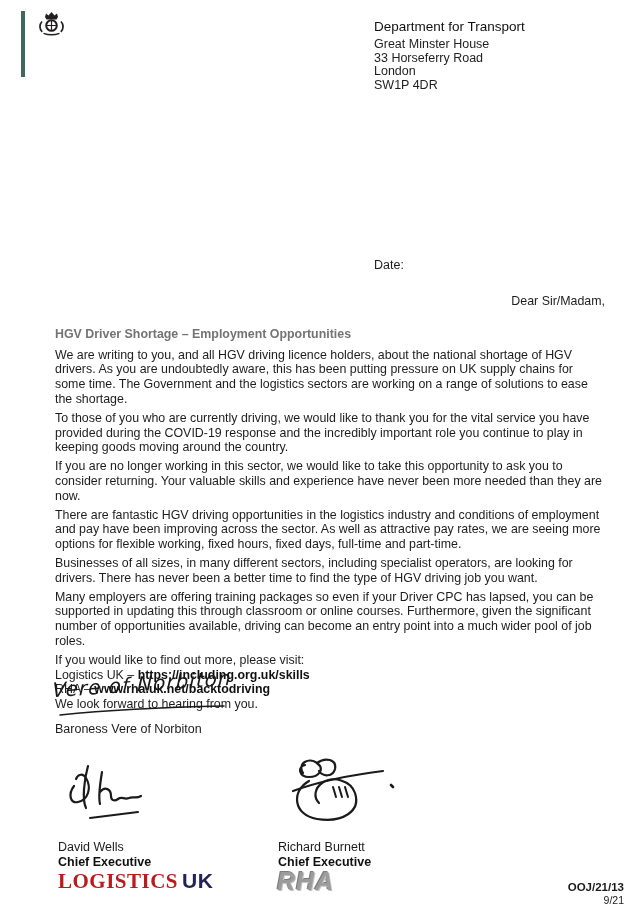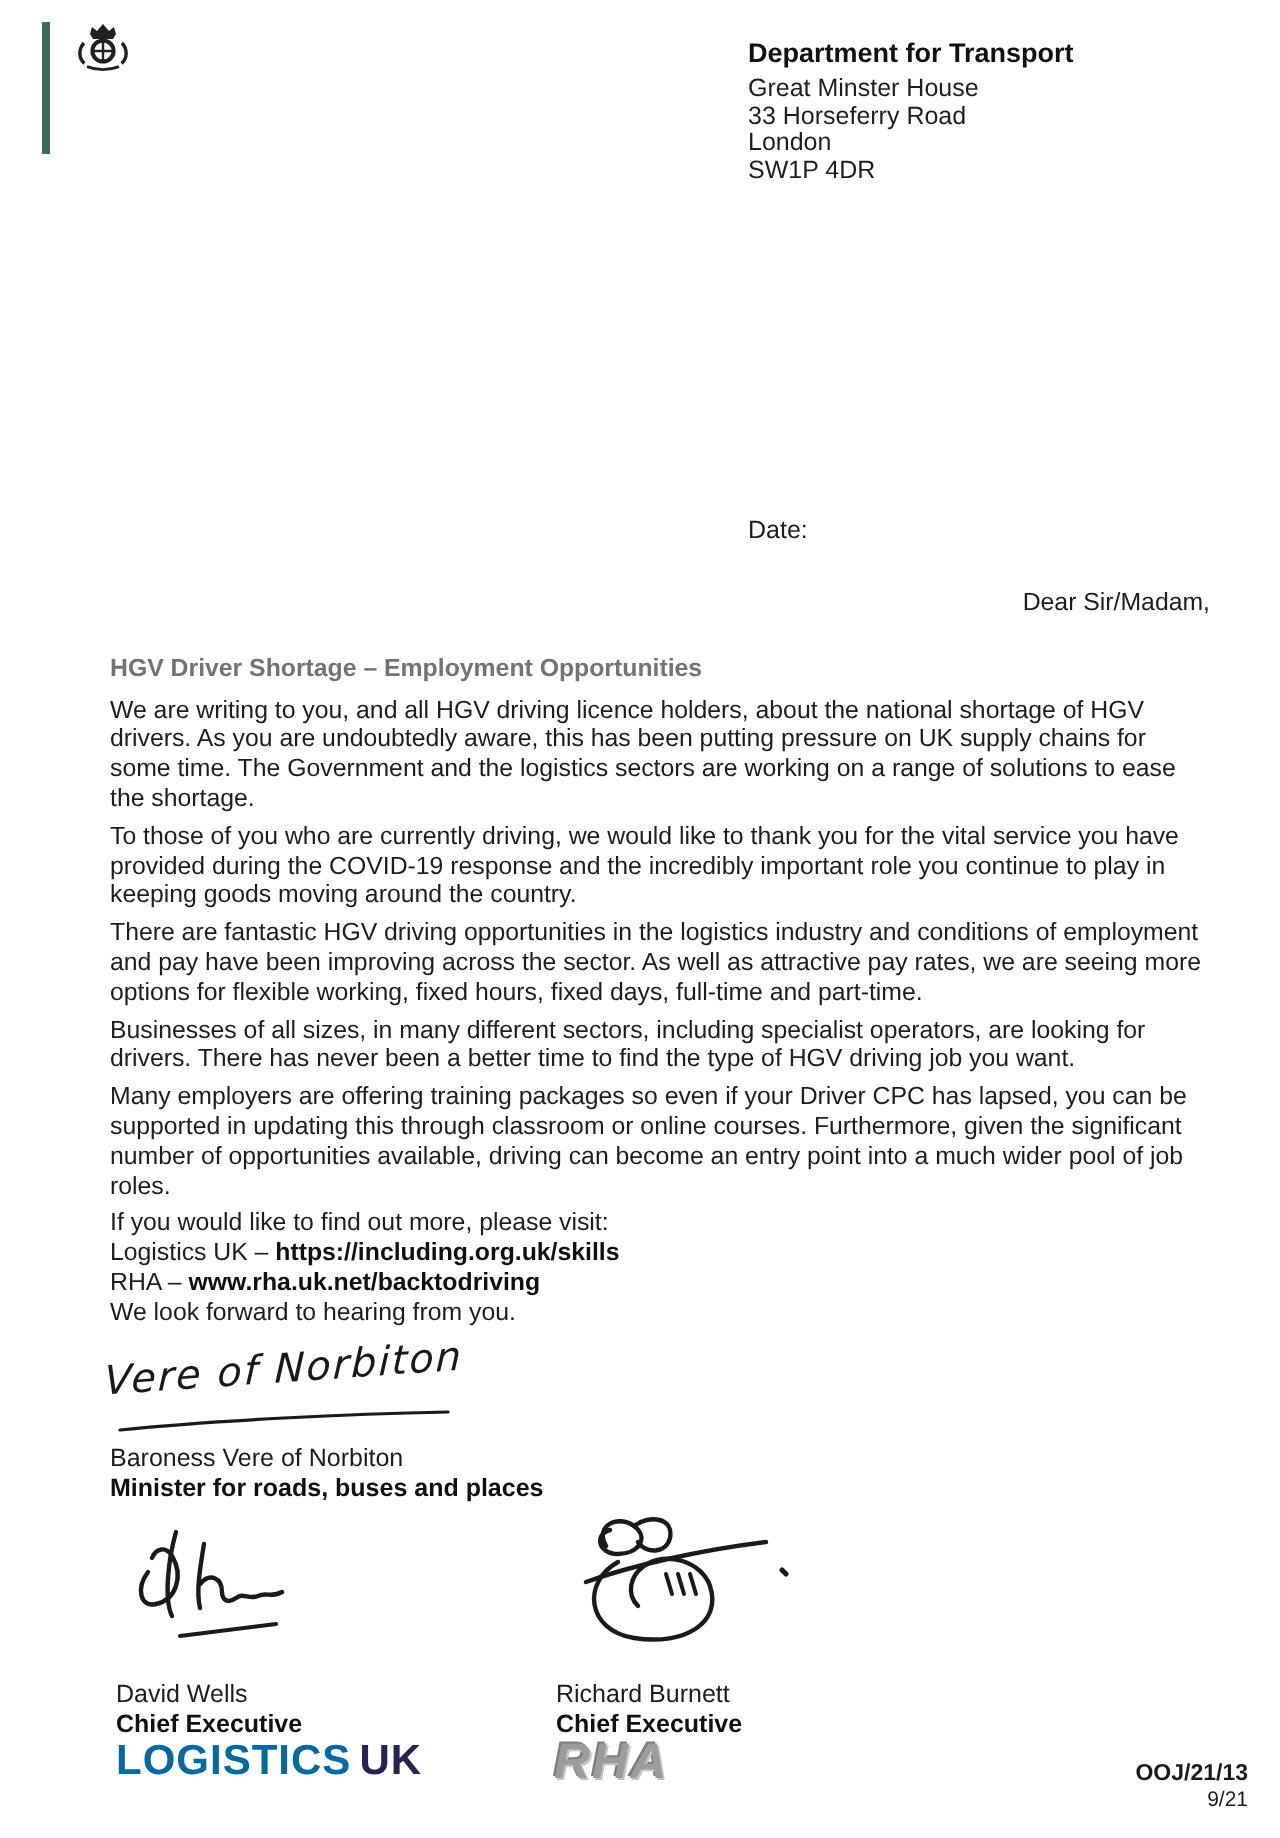--- a/index.html
+++ b/index.html
@@ -7,21 +7,21 @@
     position:relative;width:640px;height:919px;background:#ffffff;overflow:hidden;
     font-family:"Liberation Sans","DejaVu Sans",sans-serif;color:#1c1c1c;
   }
   
   .gov-logo{position:absolute;left:21px;top:10px;width:160px;height:72px;}
   .gov-bar{position:absolute;left:0;top:1px;width:4px;height:66px;background:#40685e;}
   .crest{position:absolute;left:17px;top:0;}
   .dept-name{position:absolute;left:17px;top:26px;font-size:17.5px;line-height:20px;color:#151515;letter-spacing:.1px;}
   
   .addr{position:absolute;left:374px;top:20px;font-size:12.5px;line-height:13.8px;color:#1e1e1e;}
-  .addr-title{font-weight:bold;font-size:13.5px;margin-bottom:4px;color:#111;}
+  .addr-title{font-weight:normal;font-size:13.5px;margin-bottom:4px;color:#111;}
   .meta-row{position:absolute;font-size:12.5px;color:#1e1e1e;}
   .meta-label{display:inline-block;width:79px;}
   .meta-value{font-weight:bold;color:#111;}
   
   .body-block{position:absolute;left:55px;top:294px;width:550px;font-size:12.4px;line-height:14.8px;color:#1d1d1d;}
   .body-block p{margin:0 0 4px 0;}
   .salutation{margin-bottom:0 !important;text-align:right;}
   .subject{font-weight:bold;color:#737373;margin-top:18px !important;margin-bottom:6px !important;}
   .para{margin-top:0;}
   .links p{margin:0;}
@@ -33,21 +33,21 @@
     display:inline-block;font-style:italic;font-size:20px;color:#191919;
     transform:rotate(-4deg) skewX(-6deg);letter-spacing:1px;font-family:"DejaVu Sans",cursive;
   }
   .hand-underline{position:absolute;left:6px;top:33px;}
   .signatory{position:absolute;left:55px;top:722px;font-size:12.5px;line-height:15px;}
   .signatory .title{font-weight:bold;color:#101010;}
   .sig-img{position:absolute;}
   .cosig{position:absolute;font-size:12.5px;line-height:15px;}
   .cosig .title{font-weight:bold;color:#101010;}
   .logi-logo{position:absolute;left:58px;top:869px;font-size:21px;font-weight:bold;letter-spacing:.5px;}
-  .logi-logo .l1{color:#0369a1;}
+  .logi-logo .l1{color:#b91c1c;font-family:Liberation Serif, serif;}
   .logi-logo .l2{color:#232453;margin-left:4px;}
   .rha-logo{
     position:absolute;left:277px;top:867px;font-size:25px;font-weight:bold;font-style:italic;
     color:#9c9c9c;text-shadow:1px 1px 0 #c4c4c4,-1px -1px 0 #7d7d7d;letter-spacing:1px;
   }
   .ref{position:absolute;right:16px;top:881px;text-align:right;font-size:11.5px;line-height:13px;color:#1a1a1a;}
   .ref .ref-no{font-weight:bold;}
   .ref .ver{font-size:10.5px;}
   svg.stroke path{fill:none;stroke:#1a1a1a;stroke-linecap:round;stroke-linejoin:round;}
 </style>
@@ -80,41 +80,41 @@
 
   <div class="meta-row" style="left:374px;top:258px;">
     <span class="meta-label">Date:</span>
   </div>
 
   <div class="body-block">
     <p class="salutation">Dear Sir/Madam,</p>
     <p class="subject">HGV Driver Shortage – Employment Opportunities</p>
     <p class="para">We are writing to you, and all HGV driving licence holders, about the national shortage of HGV drivers. As you are undoubtedly aware, this has been putting pressure on UK supply chains for some time. The Government and the logistics sectors are working on a range of solutions to ease the shortage.</p>
     <p class="para">To those of you who are currently driving, we would like to thank you for the vital service you have provided during the COVID-19 response and the incredibly important role you continue to play in keeping goods moving around the country.</p>
+    <p class="para">If you are no longer working in this sector, we would like to take this opportunity to ask you to consider returning. Your valuable skills and experience have never been more needed than they are now.</p>
     <p class="para">There are fantastic HGV driving opportunities in the logistics industry and conditions of employment and pay have been improving across the sector. As well as attractive pay rates, we are seeing more options for flexible working, fixed hours, fixed days, full-time and part-time.</p>
     <p class="para">Businesses of all sizes, in many different sectors, including specialist operators, are looking for drivers. There has never been a better time to find the type of HGV driving job you want.</p>
     <p class="para">Many employers are offering training packages so even if your Driver CPC has lapsed, you can be supported in updating this through classroom or online courses. Furthermore, given the significant number of opportunities available, driving can become an entry point into a much wider pool of job roles.</p>
     <div class="links">
       <p>If you would like to find out more, please visit:</p>
       <p><span>Logistics UK – </span><span class="link-url">https://including.org.uk/skills</span></p>
       <p><span>RHA – </span><span class="link-url">www.rha.uk.net/backtodriving</span></p>
     </div>
     <p class="closing">We look forward to hearing from you.</p>
   </div>
 
   <div class="hand-sig">
     <span class="hand-text">Vere of Norbiton</span>
     <svg class="hand-underline stroke" width="170" height="12" viewBox="0 0 170 12">
       <path d="M2,10 C50,5 118,2 166,1" stroke-width="1.6"></path>
     </svg>
   </div>
 
   <div class="signatory">
     <div>Baroness Vere of Norbiton</div>
-    <div class="title">Minister for roads, buses and places</div>
   </div>
 
   <svg class="sig-img stroke" style="left:58px;top:762px;" width="105" height="62" viewBox="0 0 105 62">
     <path d="M30,4 C26,18 24,38 28,46" stroke-width="2.2"></path>
     <path d="M16,24 C10,32 12,42 20,40 C30,38 34,26 28,16 C25,11 20,12 18,17" stroke-width="2.2"></path>
     <path d="M44,10 C42,22 40,34 42,42" stroke-width="2.2"></path>
     <path d="M42,30 C47,24 53,27 53,34 C53,38 56,40 60,37 C64,34 66,38 71,36 C75,34 78,37 83,34" stroke-width="2.2"></path>
     <path d="M32,56 L80,50" stroke-width="2"></path>
   </svg>
 

